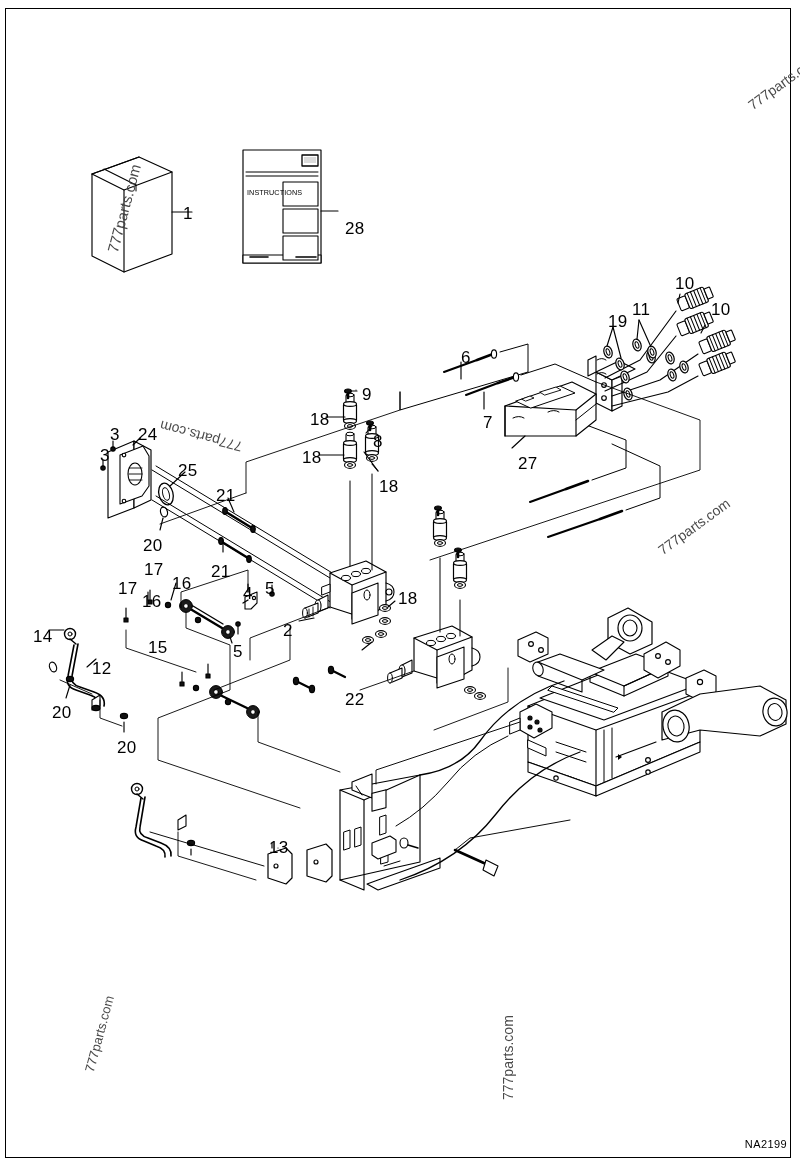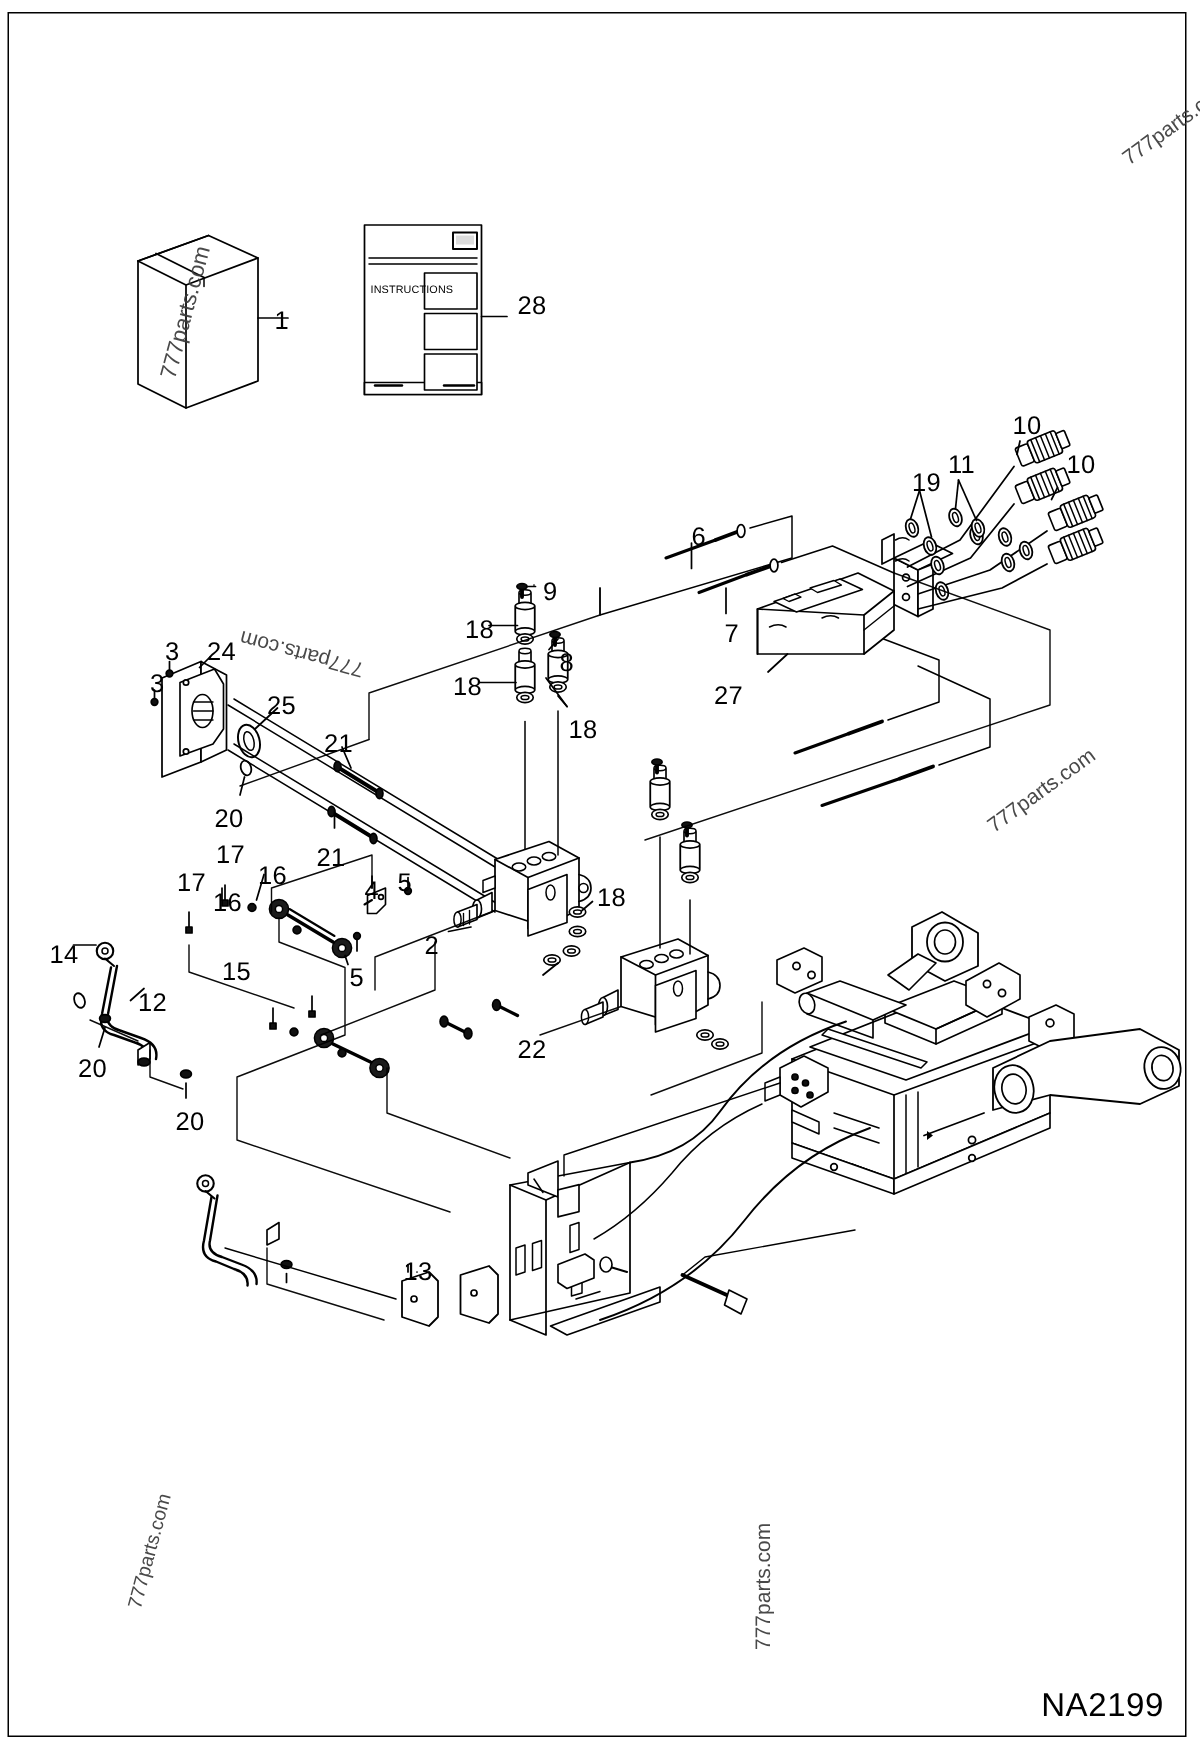--- a/index.html
+++ b/index.html
@@ -13,21 +13,21 @@
   #frame{
     position:absolute;left:5px;top:8px;width:786px;height:1150px;
     border:1.6px solid #000;box-sizing:border-box;
   }
   .svglayer{position:absolute;left:0;top:0;width:800px;height:1172px;}
   .callout{
     position:absolute;font-size:17px;font-weight:400;line-height:1;
     letter-spacing:.2px;white-space:nowrap;
   }
   .drawing-no{
-    position:absolute;right:24px;bottom:22px;font-size:22px;letter-spacing:.4px;
+    position:absolute;right:13px;bottom:22px;font-size:11px;letter-spacing:.4px;
   }
   .wm{
     position:absolute;color:#3a3a3a;font-size:14px;white-space:nowrap;
     font-family:"Liberation Sans","DejaVu Sans",sans-serif;opacity:.92;
   }
   .instr-label{position:absolute;font-size:7.2px;letter-spacing:.1px;}
 </style>
 </head>
 <body>
 
@@ -498,33 +498,33 @@
       <path d="M376,784 L376,770 L520,722" stroke-width=".95"></path>
 
       <path d="M508,736 q-36,16 -60,46 q-24,28 -52,44" stroke-width="1"></path>
 
     </g>
   </svg>
 
   <div class="instr-label" style="left:247px;top:160px;margin-top:28px;">INSTRUCTIONS</div>
 
   <div class="callout" style="left:183px;top:205px">1</div>
-  <div class="callout" style="left:345px;top:195px">28</div>
+  <div class="callout" style="left:345px;top:220px">28</div>
   <div class="callout" style="left:675px;top:275px">10</div>
   <div class="callout" style="left:711px;top:301px">10</div>
   <div class="callout" style="left:632px;top:301px">11</div>
   <div class="callout" style="left:608px;top:313px">19</div>
   <div class="callout" style="left:461px;top:349px">6</div>
   <div class="callout" style="left:362px;top:386px">9</div>
   <div class="callout" style="left:310px;top:411px">18</div>
   <div class="callout" style="left:373px;top:433px">8</div>
   <div class="callout" style="left:302px;top:449px">18</div>
   <div class="callout" style="left:379px;top:478px">18</div>
   <div class="callout" style="left:483px;top:414px">7</div>
-  <div class="callout" style="left:476px;top:455px">27</div>
+  <div class="callout" style="left:518px;top:455px">27</div>
   <div class="callout" style="left:110px;top:426px">3</div>
   <div class="callout" style="left:138px;top:426px">24</div>
   <div class="callout" style="left:100px;top:447px">3</div>
   <div class="callout" style="left:178px;top:462px">25</div>
   <div class="callout" style="left:216px;top:487px">21</div>
   <div class="callout" style="left:143px;top:537px">20</div>
   <div class="callout" style="left:211px;top:563px">21</div>
   <div class="callout" style="left:144px;top:561px">17</div>
   <div class="callout" style="left:172px;top:575px">16</div>
   <div class="callout" style="left:118px;top:580px">17</div>

